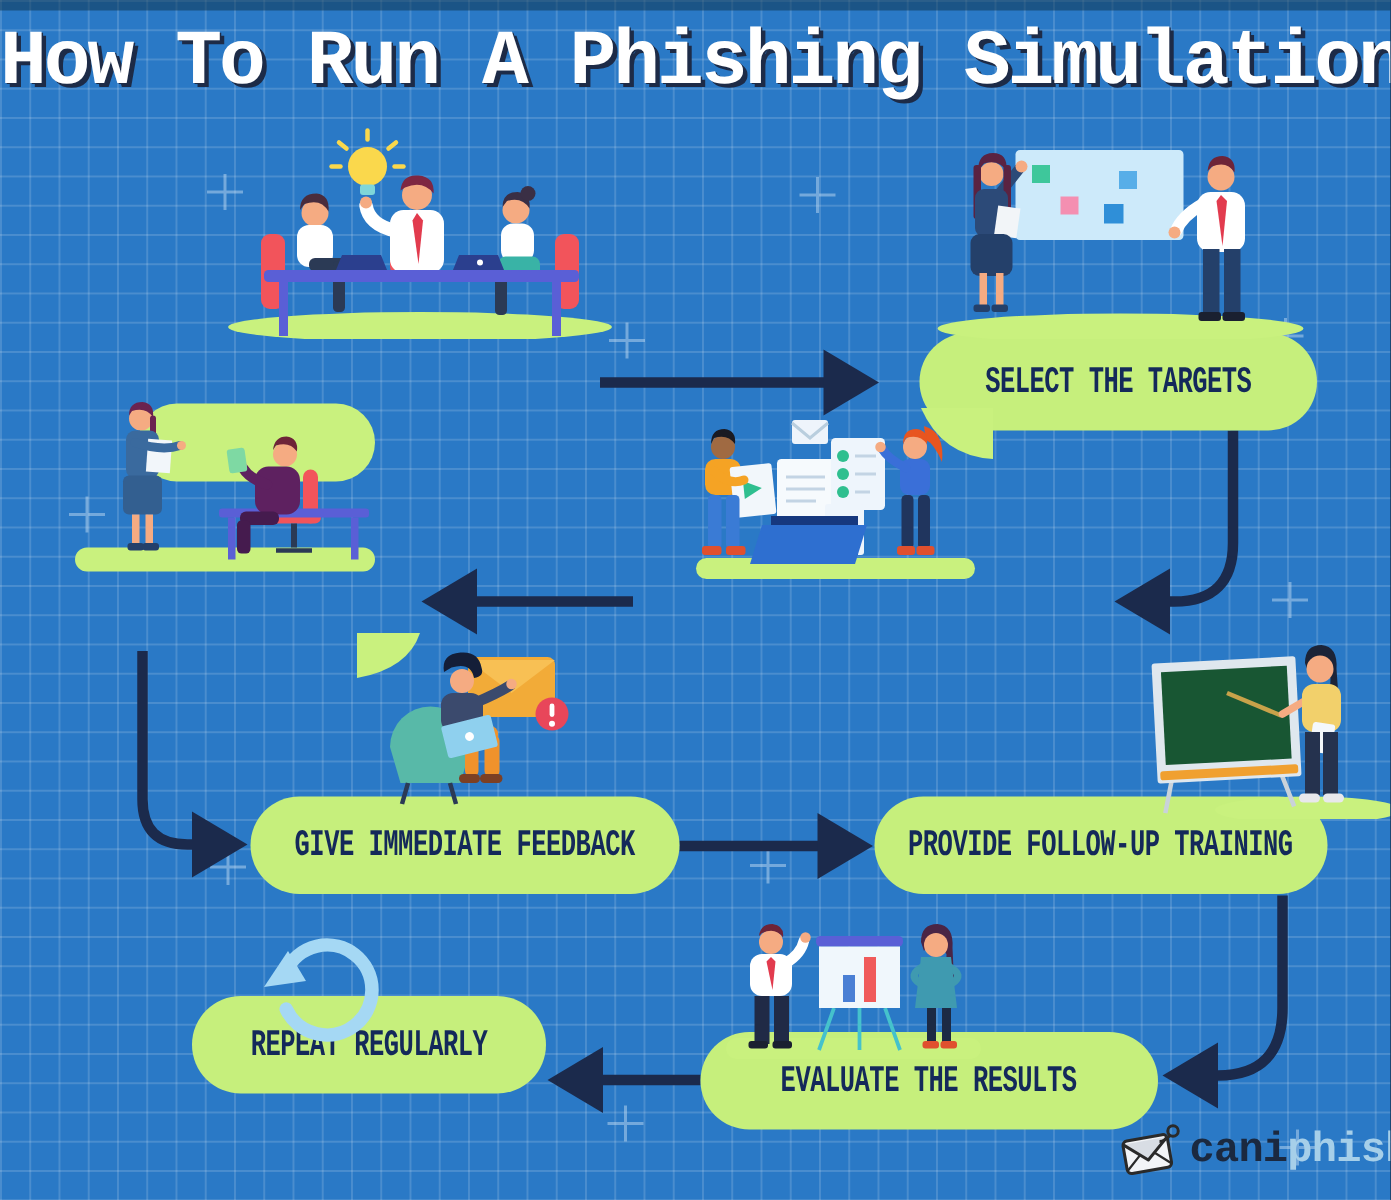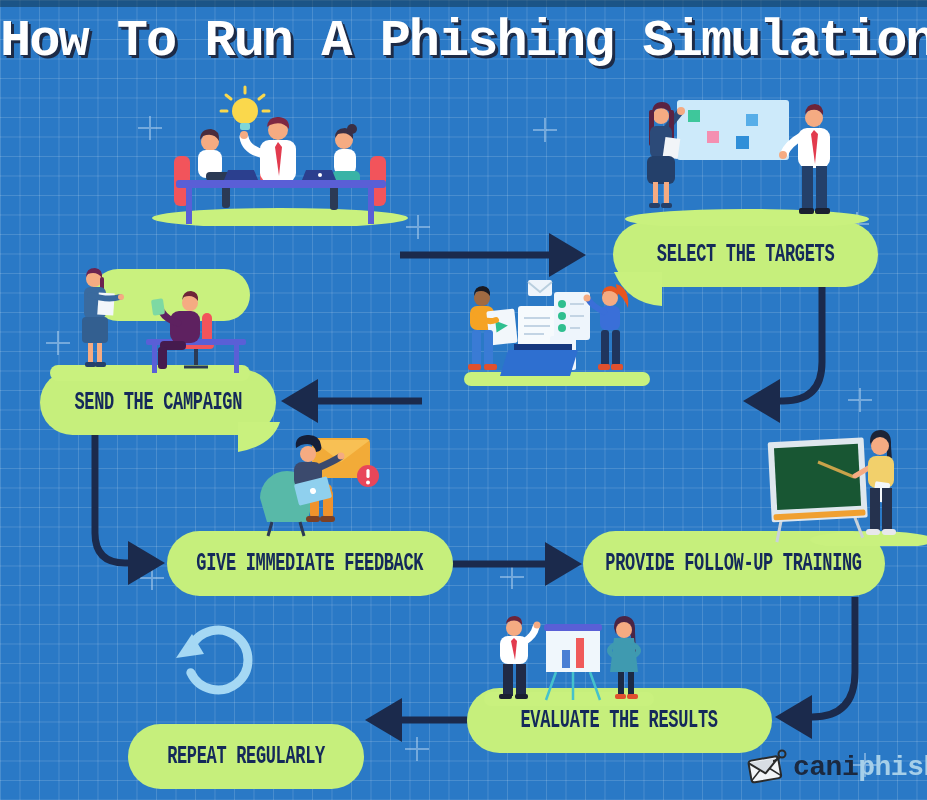--- a/index.html
+++ b/index.html
@@ -34,21 +34,21 @@
   .logo-cani{color:#1b2940;}
   .logo-phish{color:#a6cfe9;}
   
   #p-define  {left:92px;  top:222px; width:308px;}
   #p-targets {left:613px; top:222px; width:265px;}
   #p-send    {left:40px;  top:370px; width:236px;}
   #p-content {left:422px; top:370px; width:316px;}
   #p-feedback{left:167px; top:531px; width:286px;text-align:center;}
   #p-training{left:583px; top:531px; width:302px;}
   #p-evaluate{left:467px; top:688px; width:305px;}
-  #p-repeat  {left:128px; top:724px; width:236px;text-align:right;}
+  #p-repeat  {left:128px; top:664px; width:236px;text-align:right;}
 </style>
 </head>
 <body>
 
 <div class="canvas">
   <div class="topstrip"></div>
 
   <svg class="crosses" width="927" height="800">
     <g stroke="#cfe4f7" stroke-opacity="0.45" stroke-width="2" fill="none">
       <path d="M150,116 v24 M138,128 h24"></path>
@@ -82,23 +82,20 @@
       <polygon points="780,379 780,423 743,401"></polygon>
       <polygon points="128,541 128,585 165,563"></polygon>
       <polygon points="545,542 545,586 582,564"></polygon>
       <polygon points="812,695 812,739 775,717"></polygon>
       <polygon points="402,698 402,742 365,720"></polygon>
     </g>
   </svg>
 
   <div class="pill" id="p-targets">
     <span class="pill-label">SELECT THE TARGETS</span>
-  </div>
-  <div class="pill" id="p-send">
-    <span class="pill-label">SEND THE CAMPAIGN</span>
   </div>
   <div class="pill" id="p-feedback">
     <span class="pill-label">GIVE IMMEDIATE FEEDBACK</span>
   </div>
   <div class="pill" id="p-training">
     <span class="pill-label">PROVIDE FOLLOW-UP TRAINING</span>
   </div>
   <div class="pill" id="p-evaluate">
     <span class="pill-label">EVALUATE THE RESULTS</span>
   </div>

